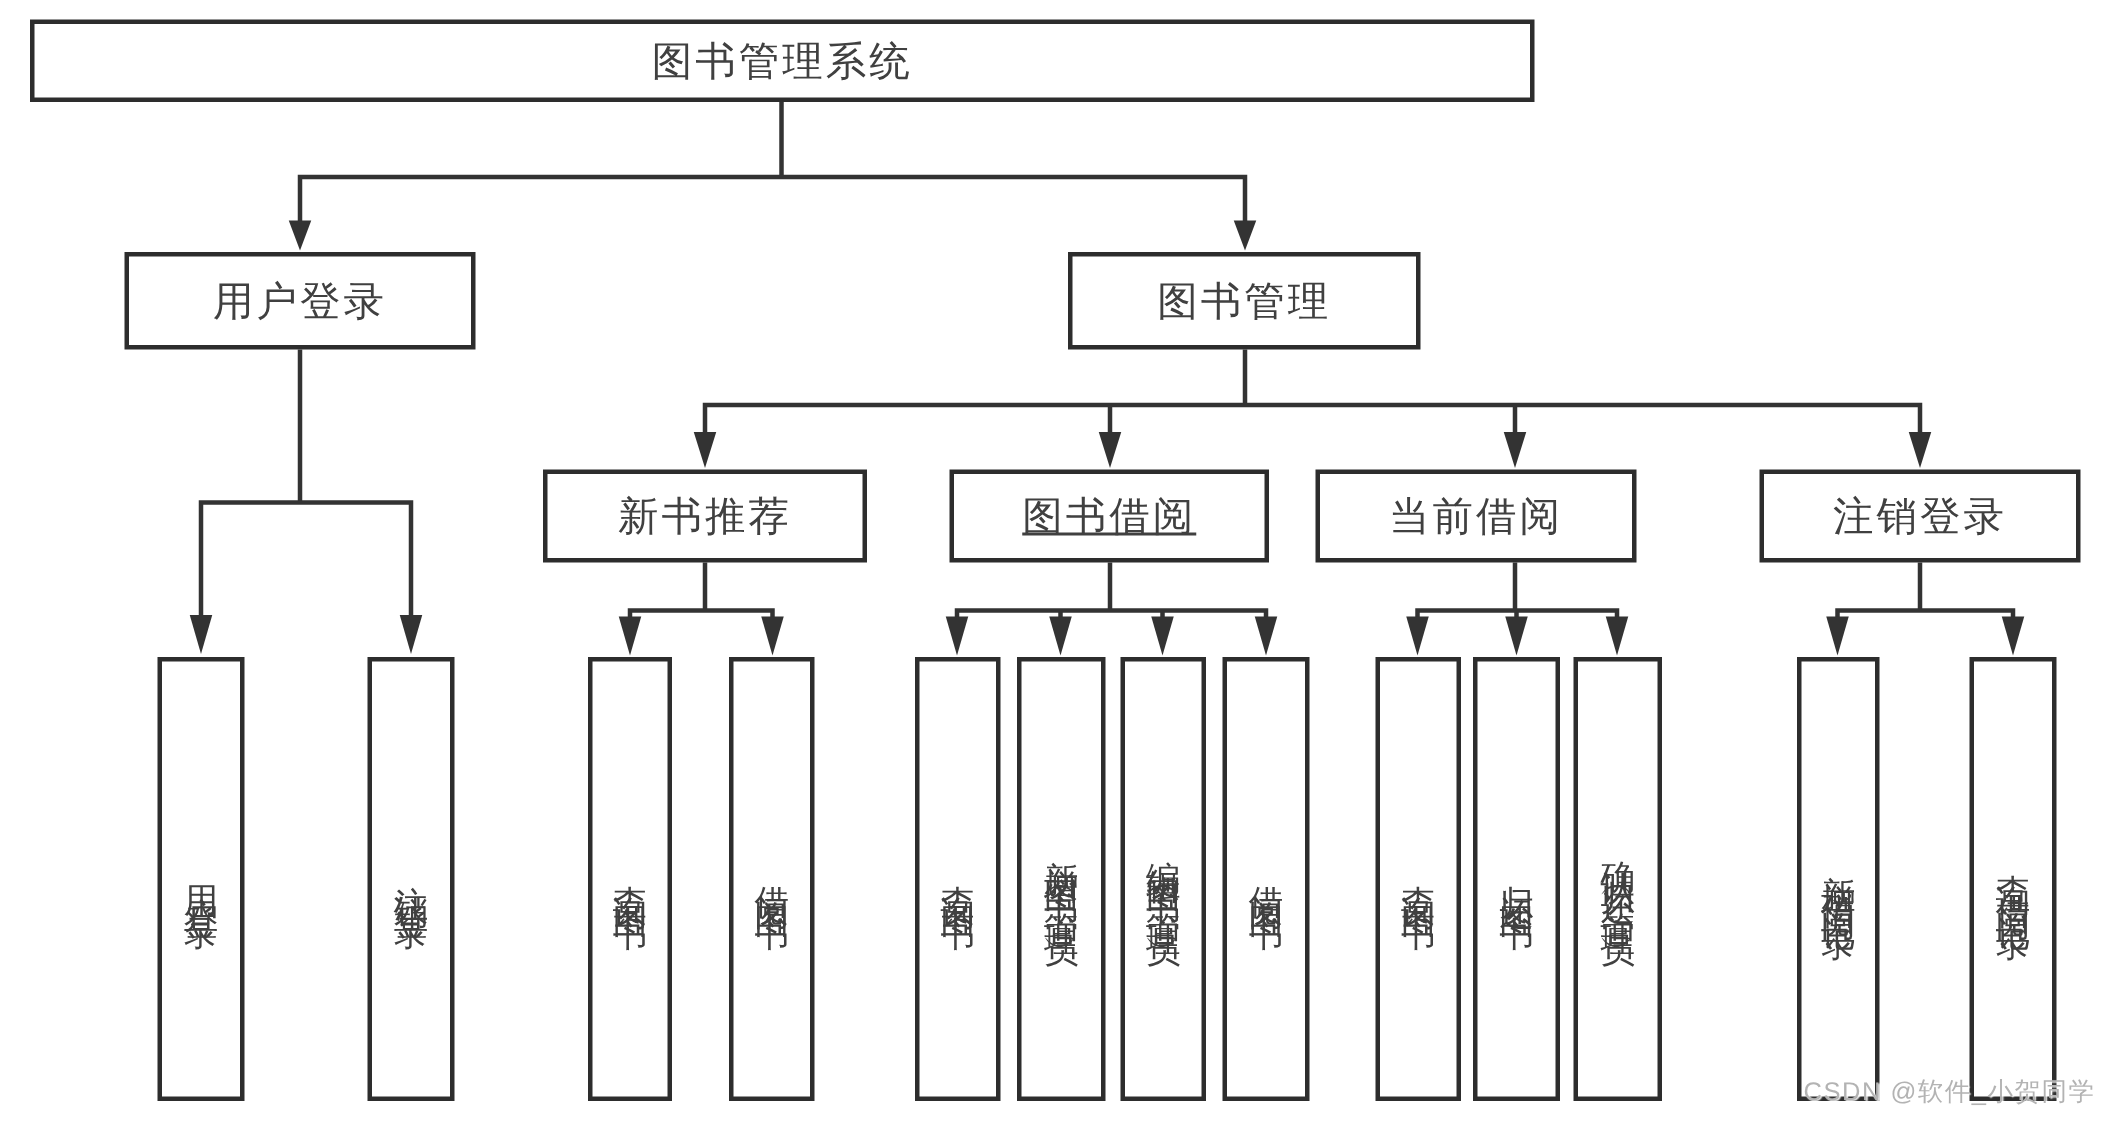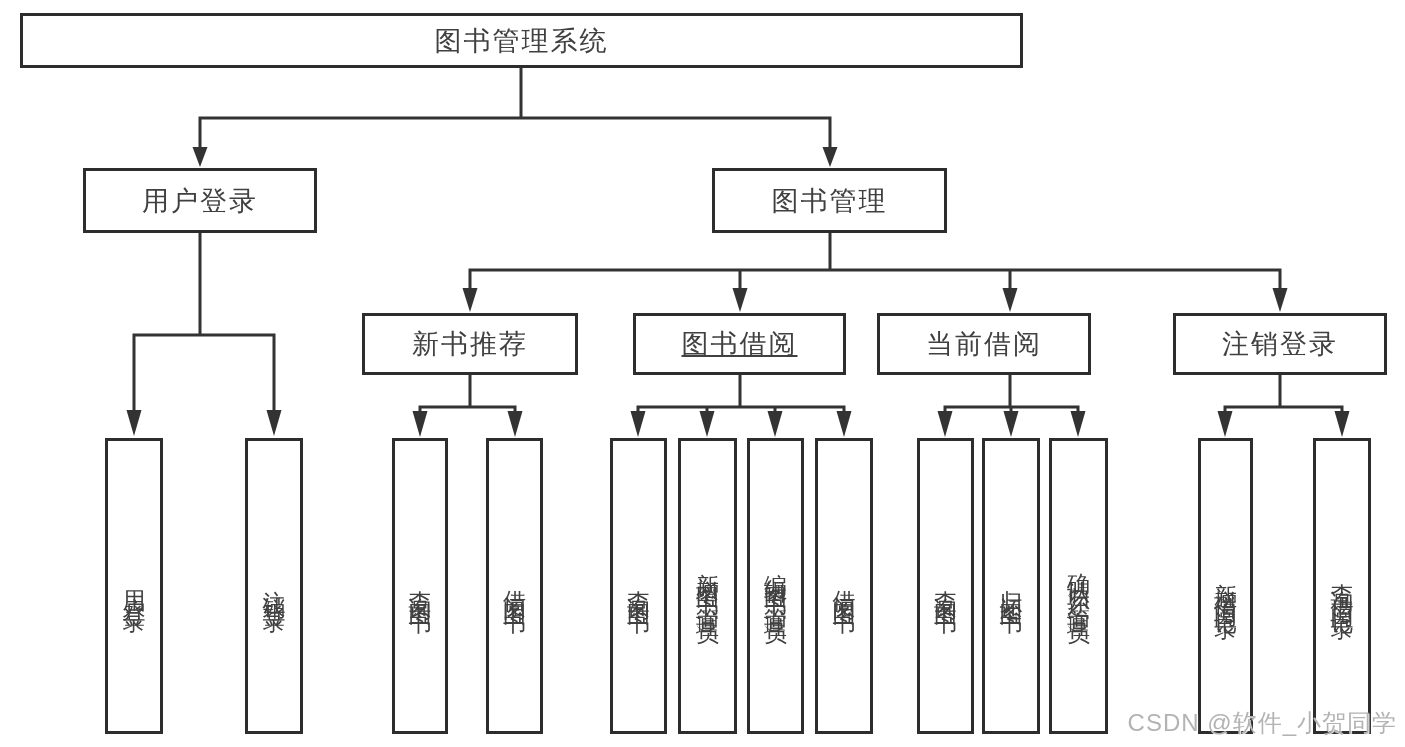--- a/index.html
+++ b/index.html
@@ -31,21 +31,21 @@
     writing-mode:vertical-rl;
     text-orientation:mixed;
     font-size:23px;
     letter-spacing:7px;
     line-height:1;
     color:var(--text);
   }
   .watermark{
     position:absolute;
     right:8px;bottom:8px;
-    font-size:24px;
+    font-size:17px;
     letter-spacing:1px;
     color:var(--wm);
     text-shadow:1px 1px 1px #ffffff;
     z-index:5;
     white-space:nowrap;
     margin-top:38px;
   }
 </style>
 </head>
 <body>

